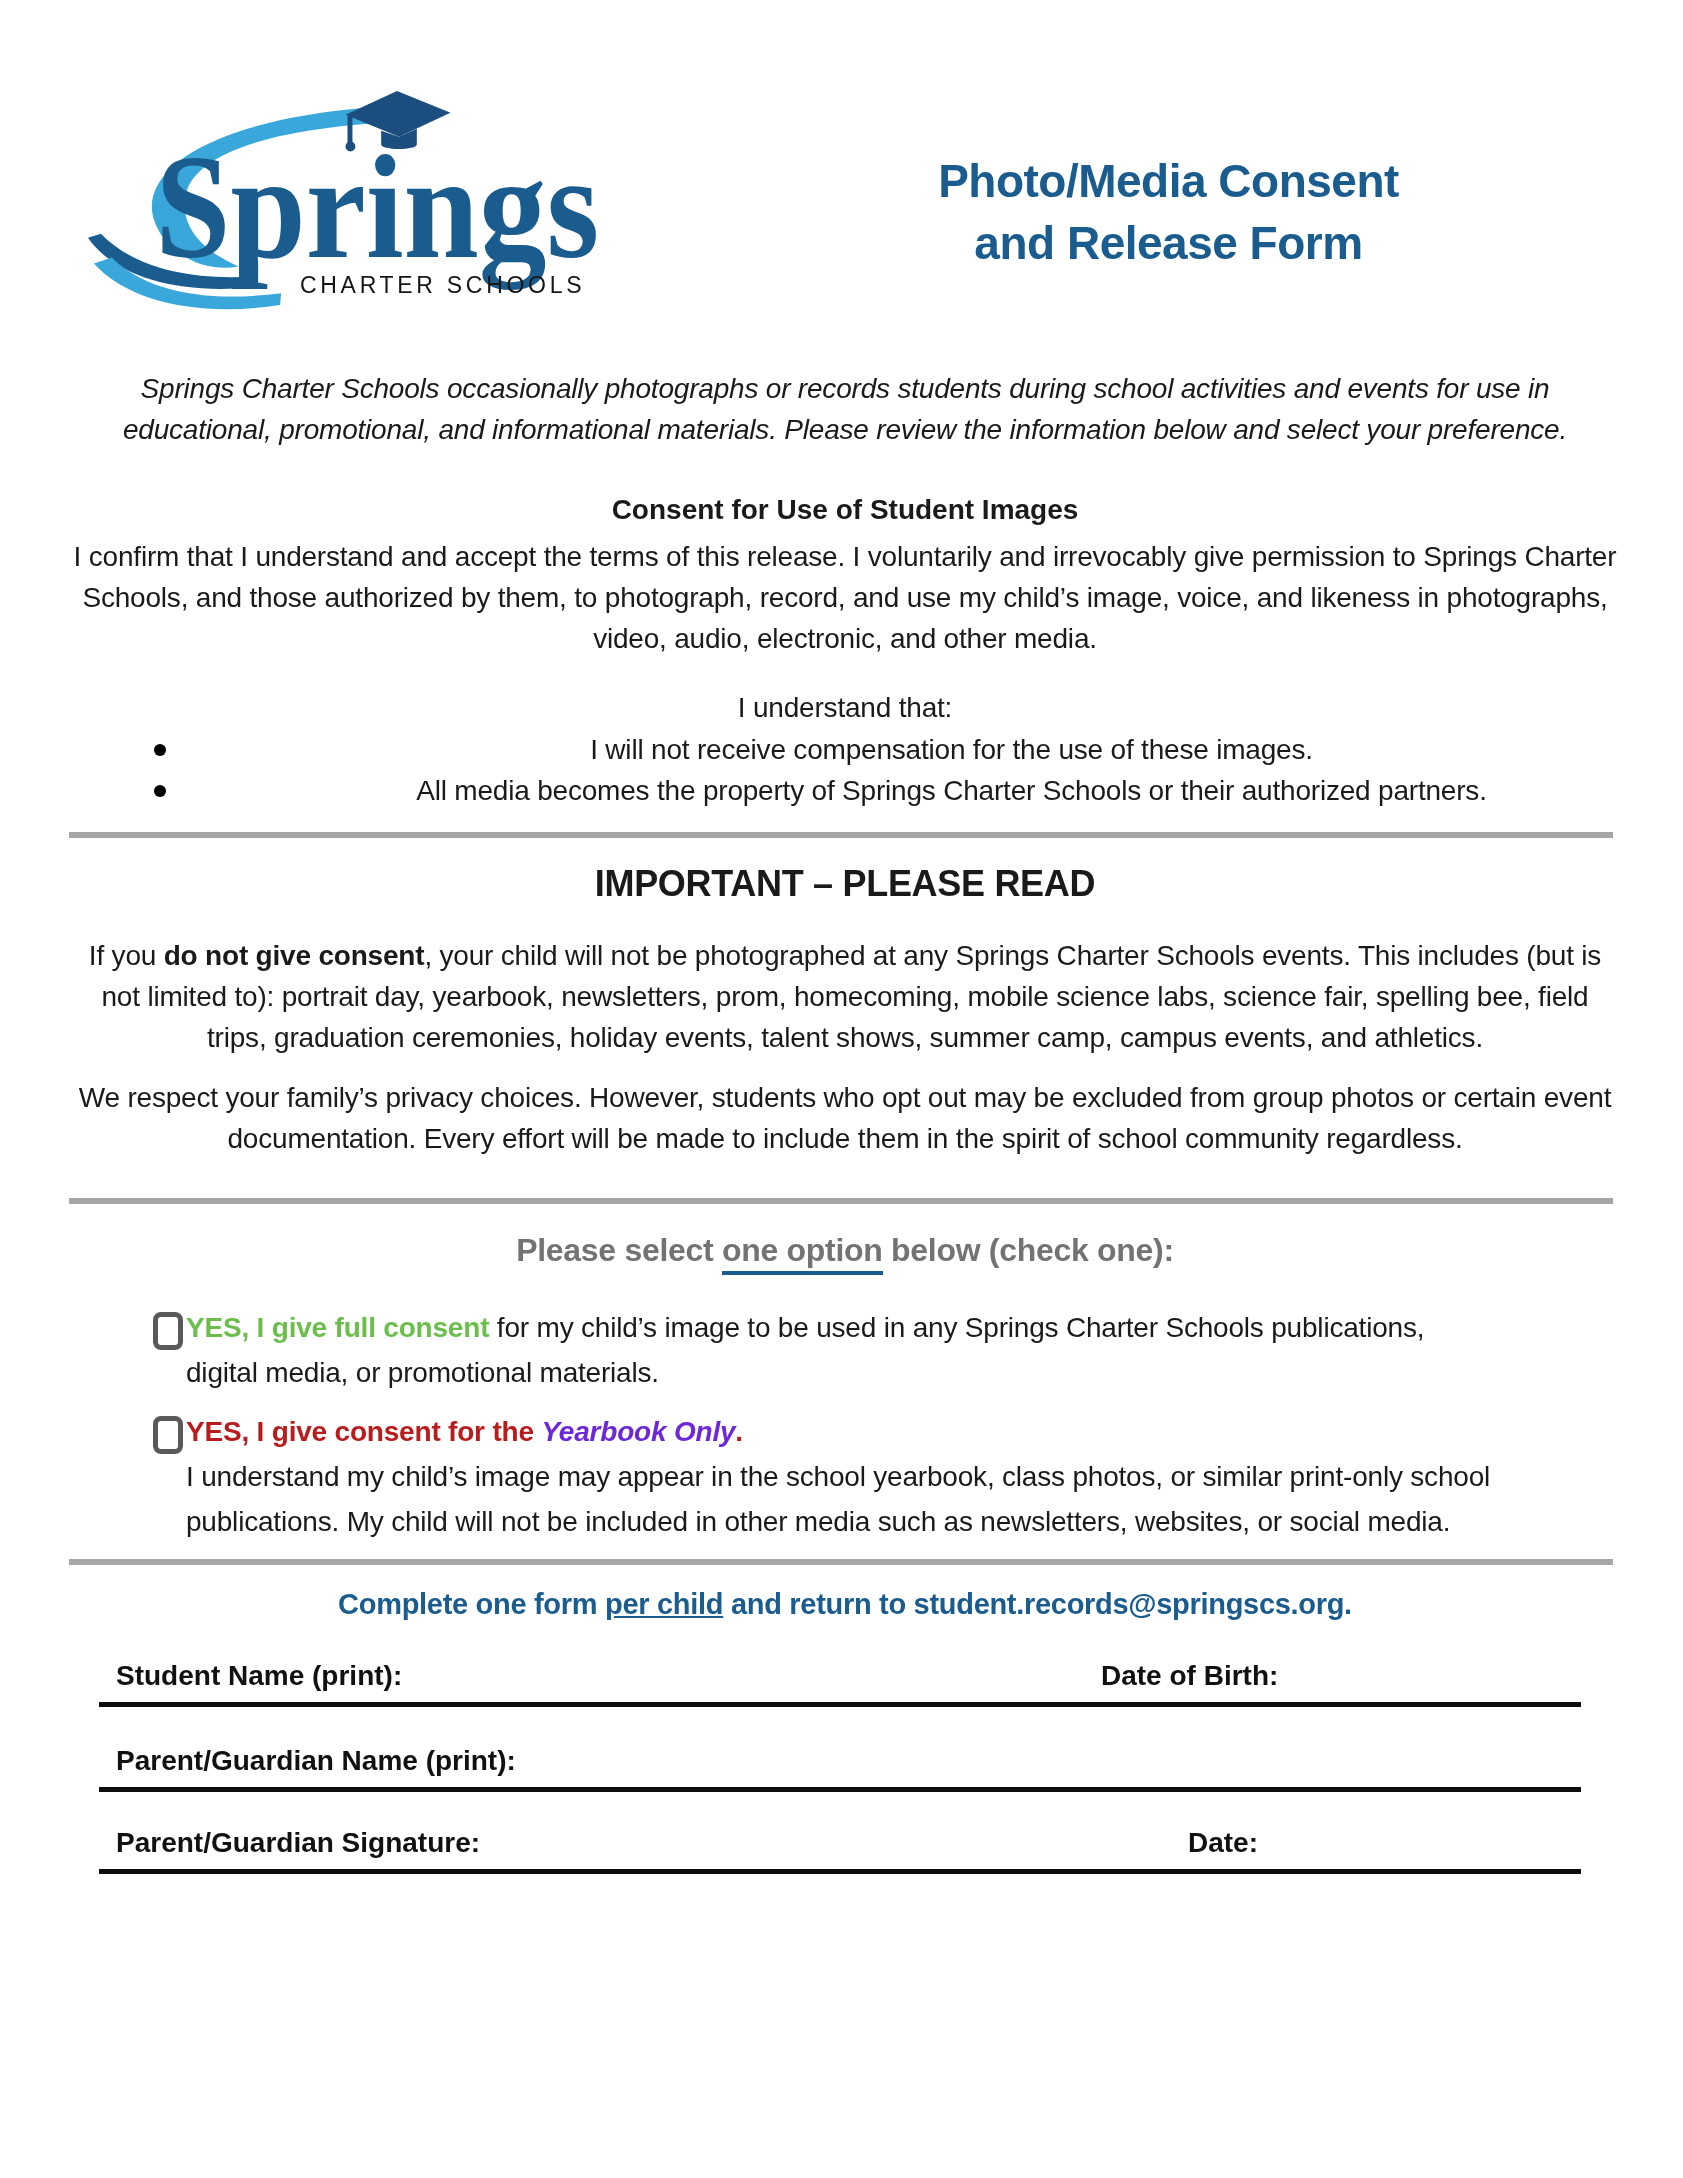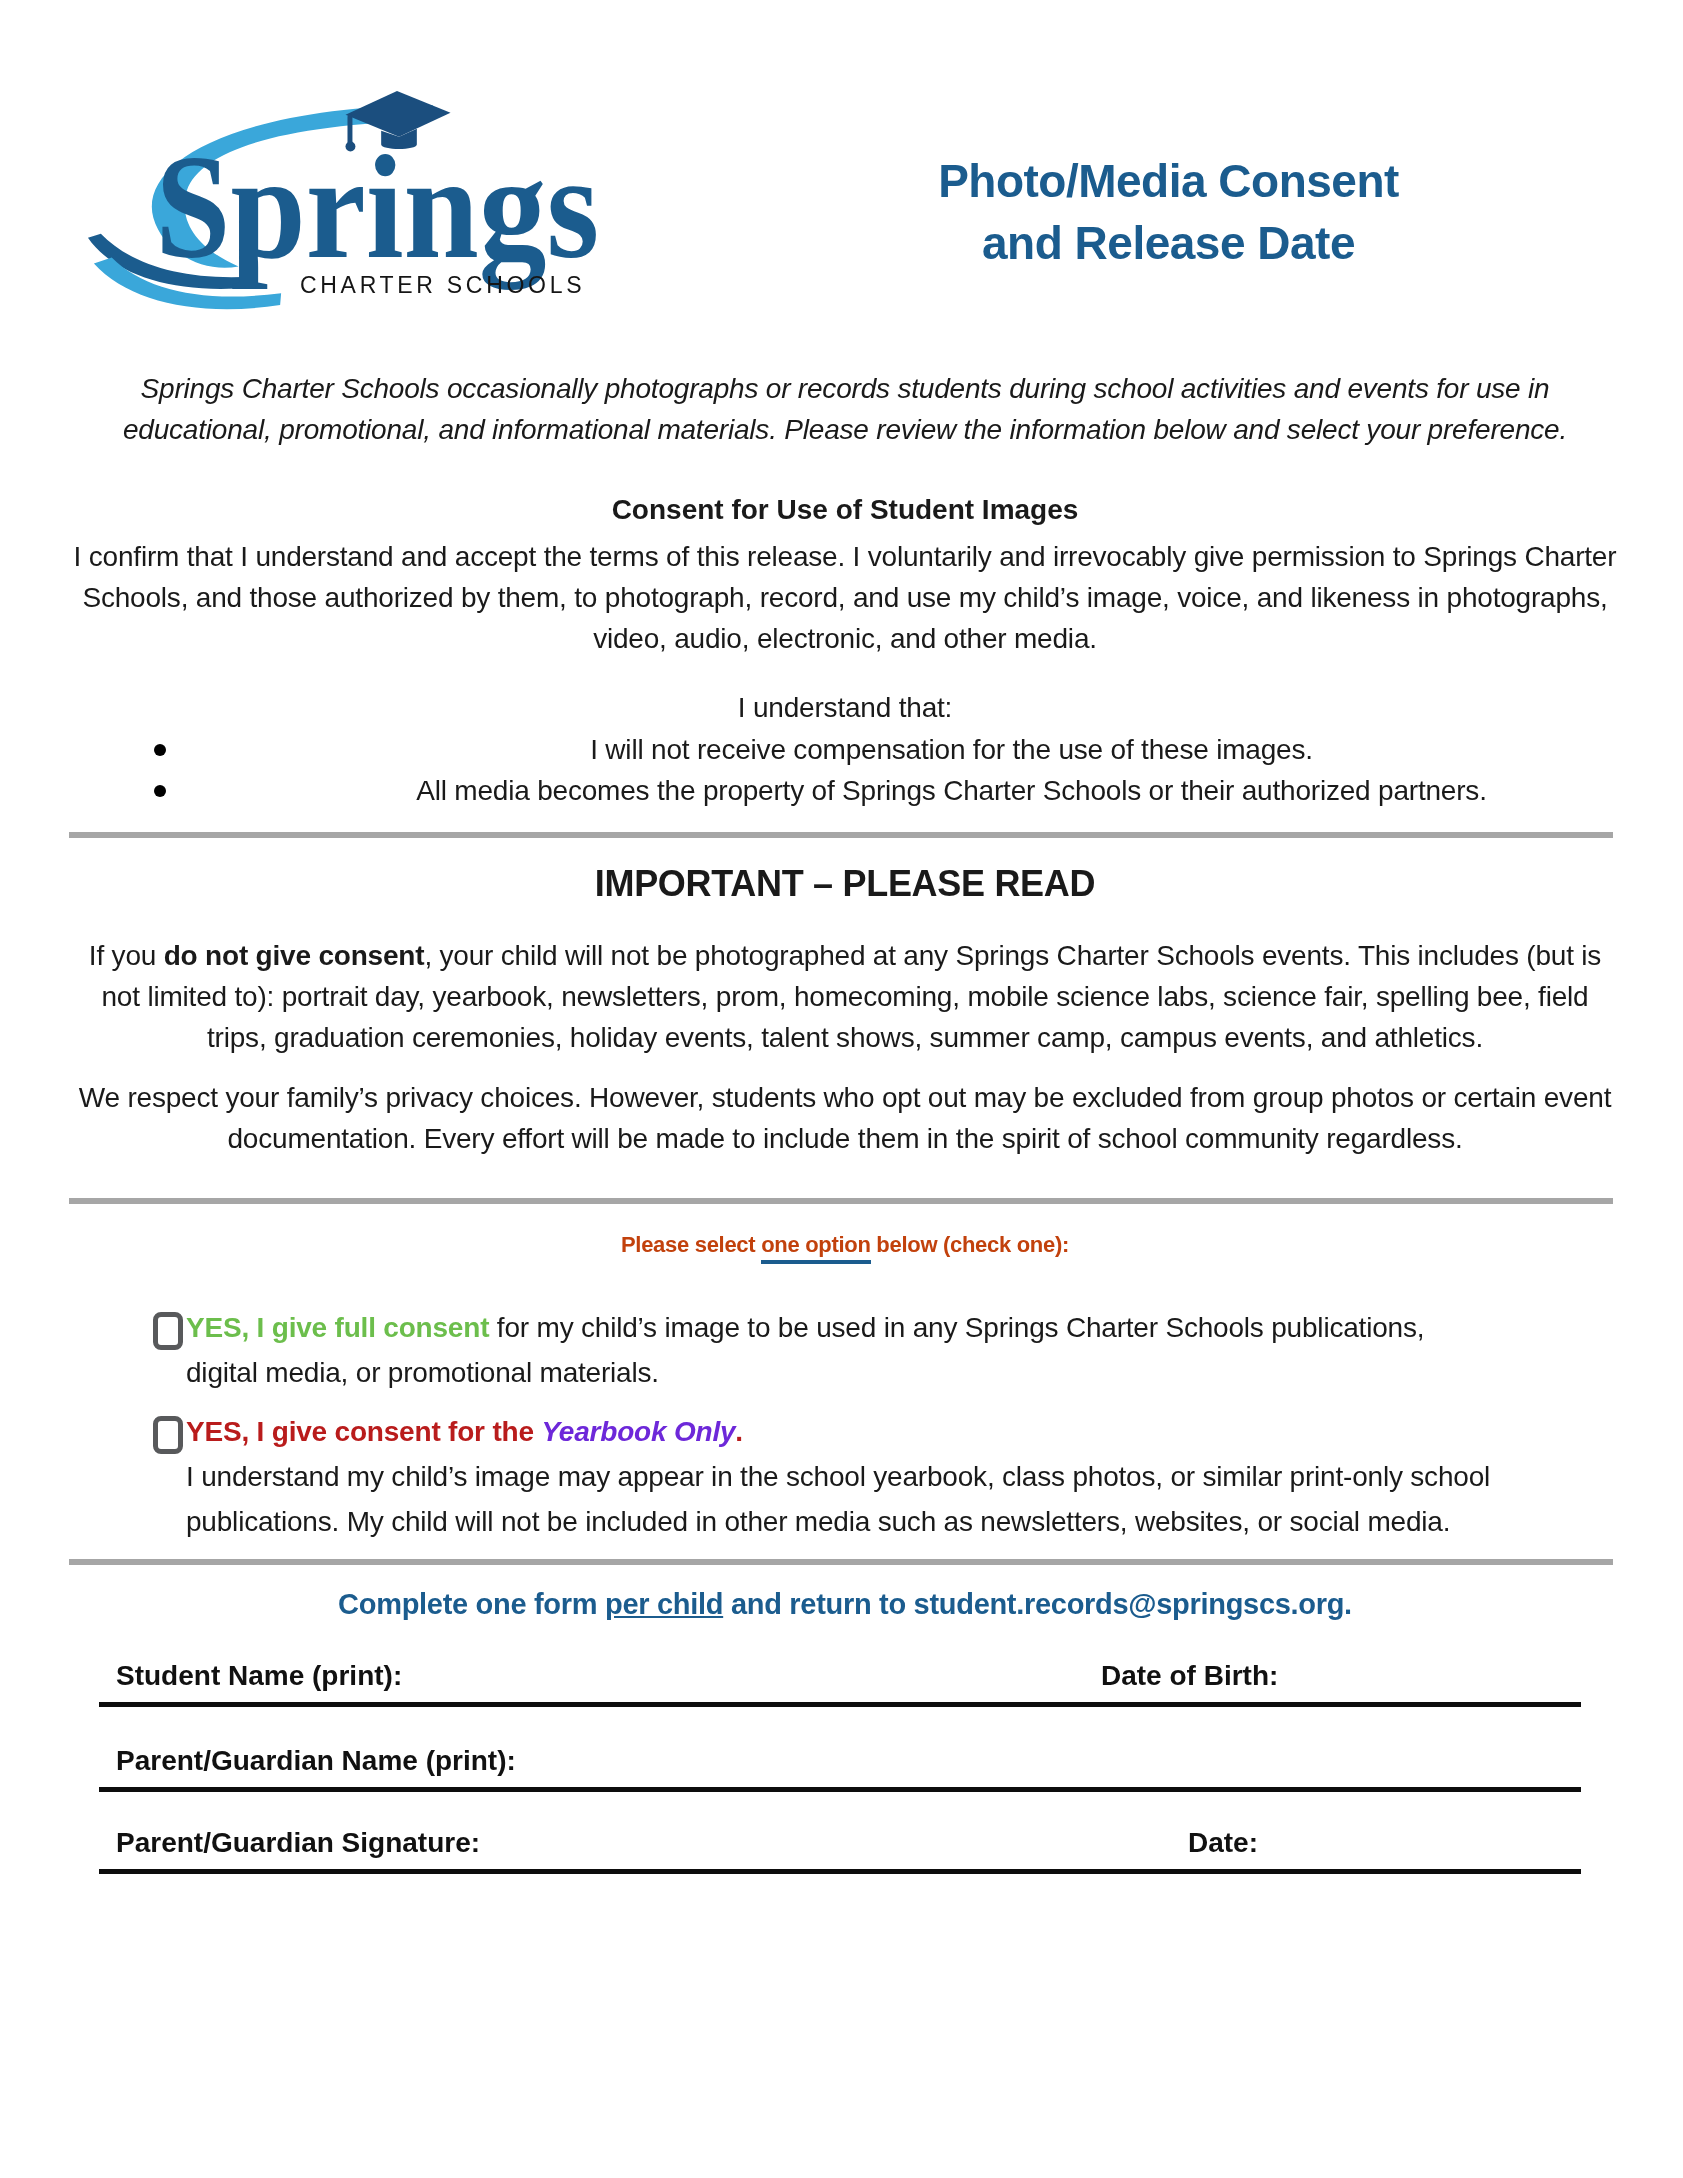--- a/index.html
+++ b/index.html
@@ -23,21 +23,21 @@
   .full { left:73px; width:1544px;text-align:center; }
   .italic { font-style:italic; }
   .b { font-weight:bold; }
   .green { color:#6cbe4c; font-weight:bold; }
   .orange { color:#b91c1c; font-weight:bold; }
   .orange-i { color:#6d28d9; font-weight:bold; font-style:italic; }
 
   h2,h3 { margin:0; font-weight:bold; }
   .h-black { font-size:28px; }
   .h-important { font-size:36px; letter-spacing:-0.3px; }
-  .h-blue { font-size:22px; color:#c2410c; letter-spacing:-0.3px; }
+  .h-blue { font-size:32px; color:#737373; letter-spacing:-0.3px; }
   .u-opt { border-bottom:4px solid #1b5c8e; padding-bottom:3px; }
   .u-child { text-decoration:underline; }
 
   ul.bullets { margin:0; padding:0 0 0 81px; list-style:none; }
   ul.bullets li { position:relative; padding-left:51px; line-height:41px; }
   ul.bullets li::before {
     content:""; position:absolute; left:0; top:15px; width:12px; height:12px;
     border-radius:50%; background:#000;
   }
 
@@ -78,21 +78,21 @@
       <rect x="266" y="26" width="5" height="30" rx="2"></rect>
       <circle cx="269" cy="58" r="5"></circle>
     </g>
 
     <text x="72" y="170" font-family="Liberation Serif, serif" font-size="150" font-weight="bold" fill="#1b5c8e" textLength="448" lengthAdjust="spacingAndGlyphs">Springs</text>
     <text x="218" y="206" font-family="Liberation Sans, sans-serif" font-size="25" letter-spacing="4" fill="#151515" textLength="288" lengthAdjust="spacingAndGlyphs">CHARTER SCHOOLS</text>
   </svg>
 
   <div class="doc-title">
     <div>Photo/Media Consent</div>
-    <div>and Release Date</div>
+    <div>and Release Form</div>
   </div>
 
   <p class="abs full bt italic" style="top:368px;">Springs Charter Schools occasionally photographs or records students during school activities and events for use in educational, promotional, and informational materials. Please review the information below and select your preference.</p>
 
   <h3 class="abs full h-black" style="top:494px;">Consent for Use of Student Images</h3>
   <p class="abs full bt" style="top:536px;">I confirm that I understand and accept the terms of this release. I voluntarily and irrevocably give permission to Springs Charter Schools, and those authorized by them, to photograph, record, and use my child’s image, voice, and likeness in photographs, video, audio, electronic, and other media.</p>
   <p class="abs full bt" style="top:687px;">I understand that:</p>
   <ul class="abs full bt bullets" style="top:729px;">
     <li>I will not receive compensation for the use of these images.</li>
     <li>All media becomes the property of Springs Charter Schools or their authorized partners.</li>

